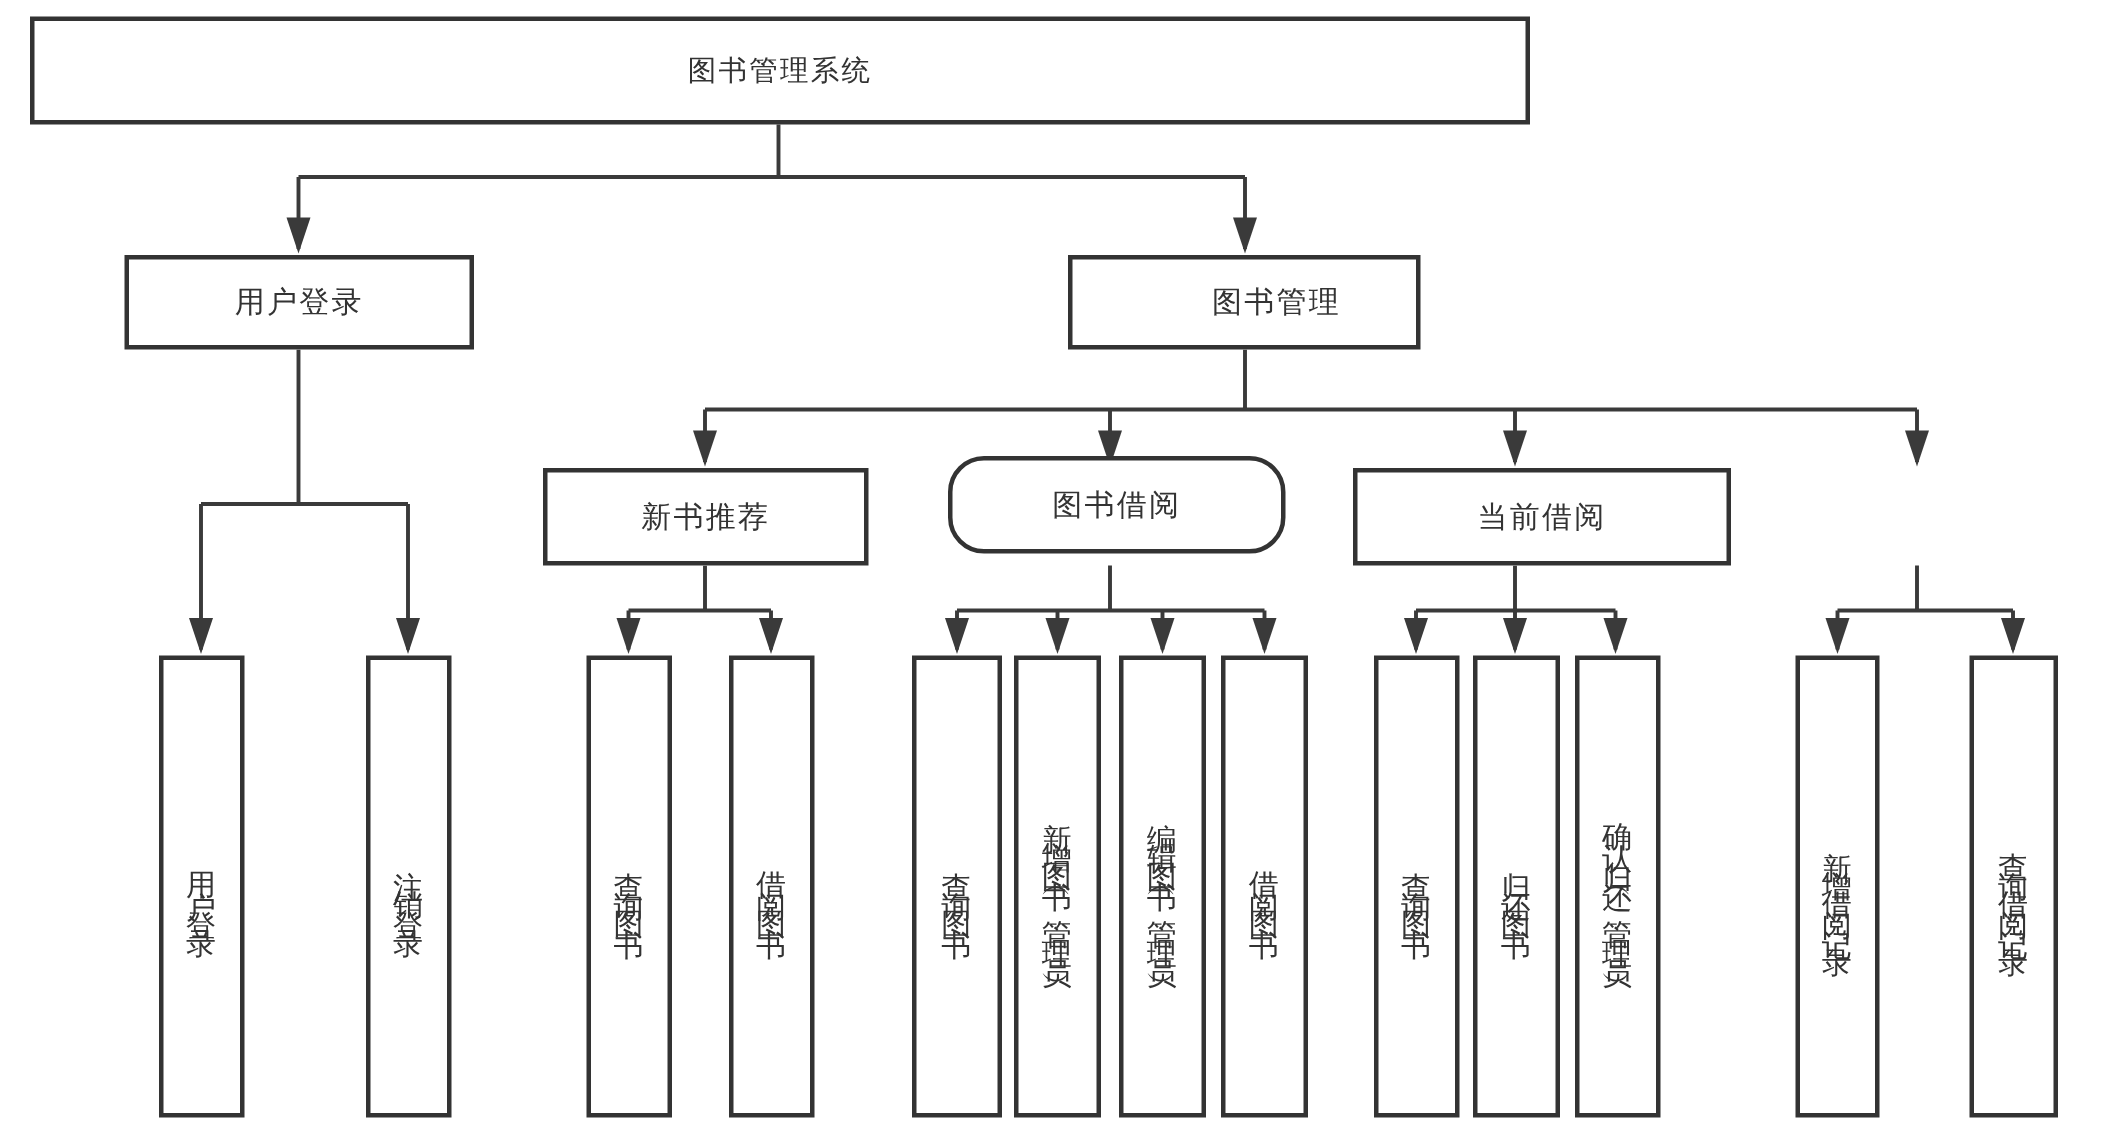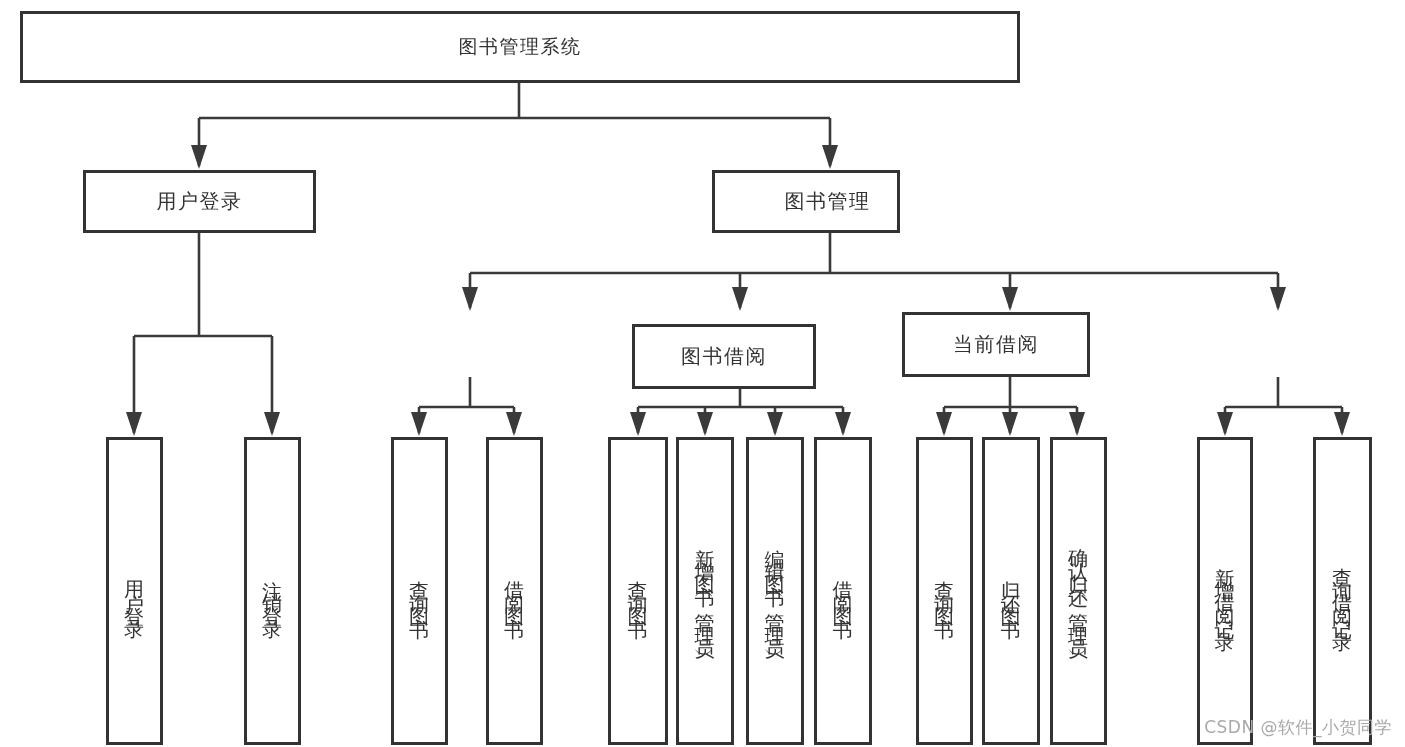--- a/index.html
+++ b/index.html
@@ -108,28 +108,31 @@
     </g>
   </svg>
 
   <div class="node h-node root-node" style="left:20px;top:11px;width:1000px;height:72px;">
     <span>图书管理系统</span>
   </div>
 
   <div class="node h-node" style="left:83px;top:170px;width:233px;height:63px;">
     <span>用户登录</span>
   </div>
-  <div class="node h-node" style="left:712px;top:170px;width:188px;height:63px;padding-left:43px;">
+  <div class="node h-node" style="left:712px;top:170px;width:235px;height:63px;padding-left:43px;">
     <span>图书管理</span>
   </div>
 
-  <div class="node h-node" style="left:632px;top:324px;width:184px;height:65px;">
+  <div class="node h-node" style="left:362px;top:312px;width:217px;height:65px;">
+    <span>新书推荐</span>
+  </div>
+  <div class="node h-node" style="left:632px;top:304px;width:225px;height:65px;border-radius:24px;">
     <span>图书借阅</span>
   </div>
-  <div class="node h-node" style="left:902px;top:312px;width:188px;height:65px;">
+  <div class="node h-node" style="left:902px;top:312px;width:252px;height:65px;">
     <span>当前借阅</span>
   </div>
 
   <div class="node v-node" style="left:106px;top:437px;width:57px;height:308px;">
     <span>用户登录</span>
   </div>
   <div class="node v-node" style="left:244px;top:437px;width:57px;height:308px;">
     <span>注销登录</span>
   </div>
 
@@ -163,15 +166,14 @@
     <span>确认归还（管理员）</span>
   </div>
 
   <div class="node v-node" style="left:1197px;top:437px;width:56px;height:308px;">
     <span>新增借阅记录</span>
   </div>
   <div class="node v-node" style="left:1313px;top:437px;width:59px;height:308px;">
     <span>查询借阅记录</span>
   </div>
 
-  <div class="watermark">CSDN @软件_小贺同学</div>
 
 </div>
 
 </body></html>

